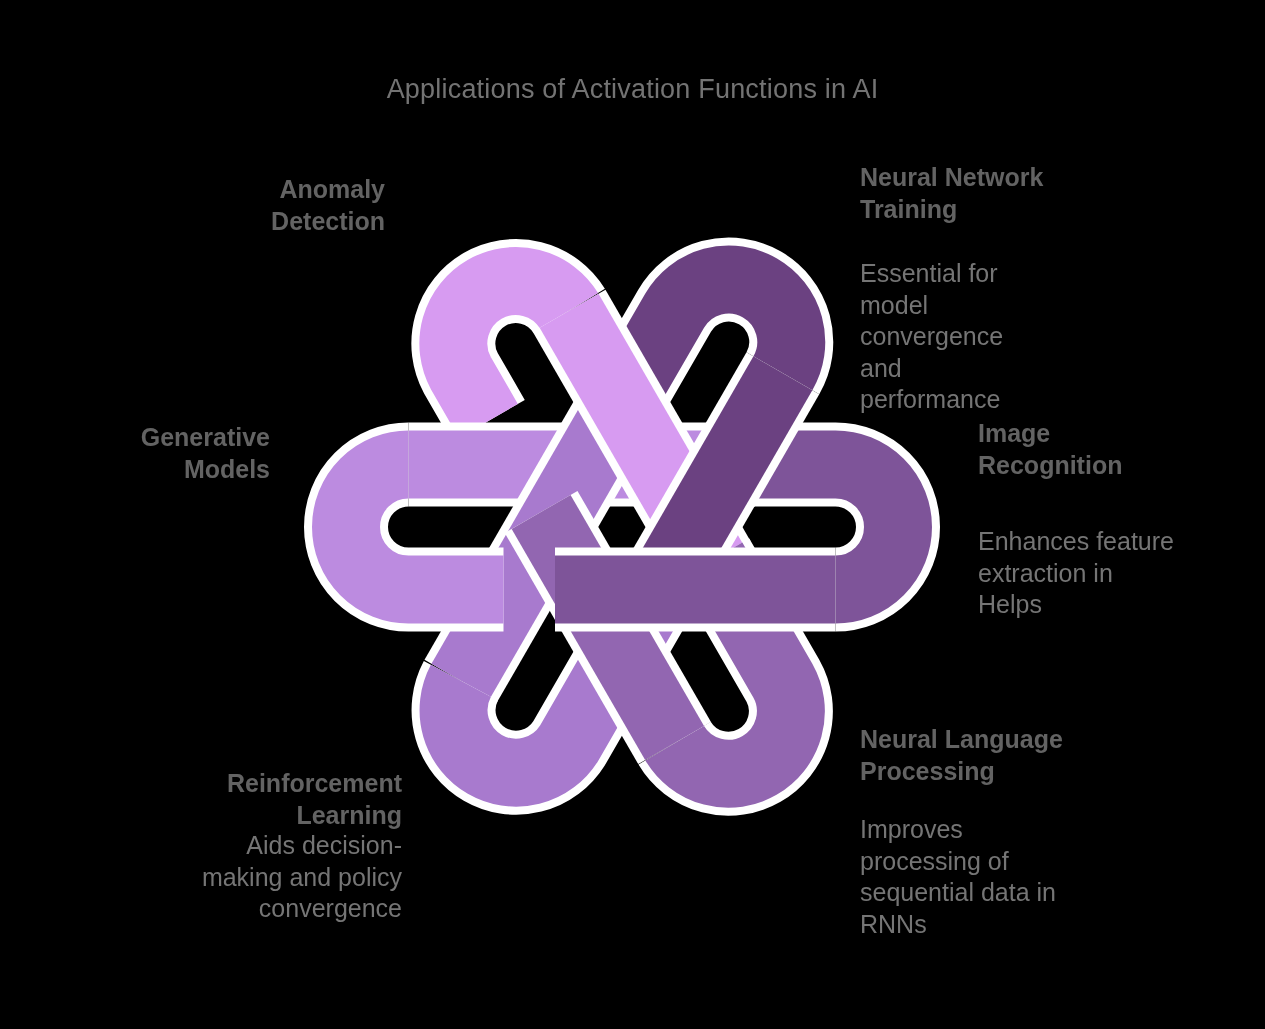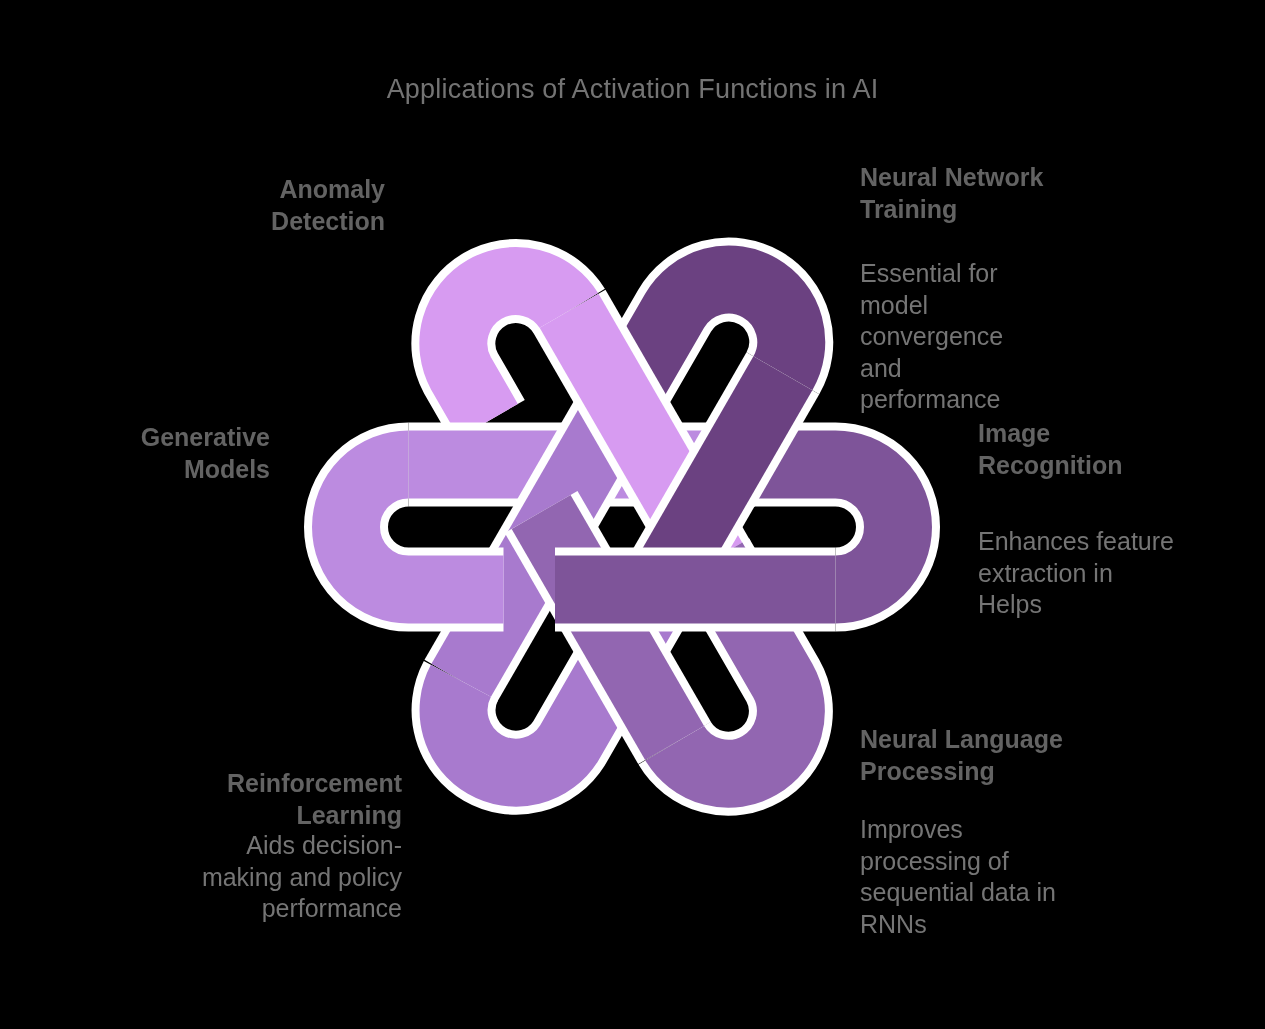--- a/index.html
+++ b/index.html
@@ -90,18 +90,18 @@
 
   <div class="sec-h al" style="left:860px;top:162px;width:230px;">Neural Network Training</div>
   <div class="sec-b al" style="left:860px;top:258px;width:185px;">Essential for model convergence and performance</div>
 
   <div class="sec-h ar" style="left:70px;top:422px;width:200px;">Generative Models</div>
 
   <div class="sec-h al" style="left:978px;top:418px;width:200px;">Image Recognition</div>
   <div class="sec-b al" style="left:978px;top:526px;width:200px;">Enhances feature extraction in Helps</div>
 
   <div class="sec-h ar" style="left:182px;top:724px;width:220px;margin-top:44px;">Reinforcement Learning</div>
-  <div class="sec-b ar" style="left:192px;top:830px;width:210px;">Aids decision-making and policy performance</div>
+  <div class="sec-b ar" style="left:192px;top:830px;width:210px;">Aids decision-making and policy convergence</div>
 
   <div class="sec-h al" style="left:860px;top:724px;width:250px;">Neural Language Processing</div>
   <div class="sec-b al" style="left:860px;top:814px;width:215px;">Improves processing of sequential data in RNNs</div>
 
 </div>
 
 </body></html>

